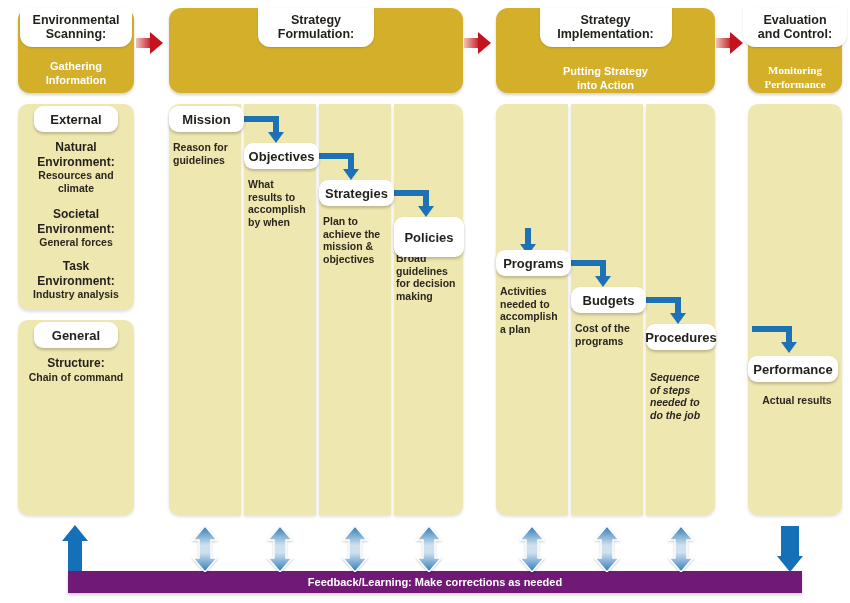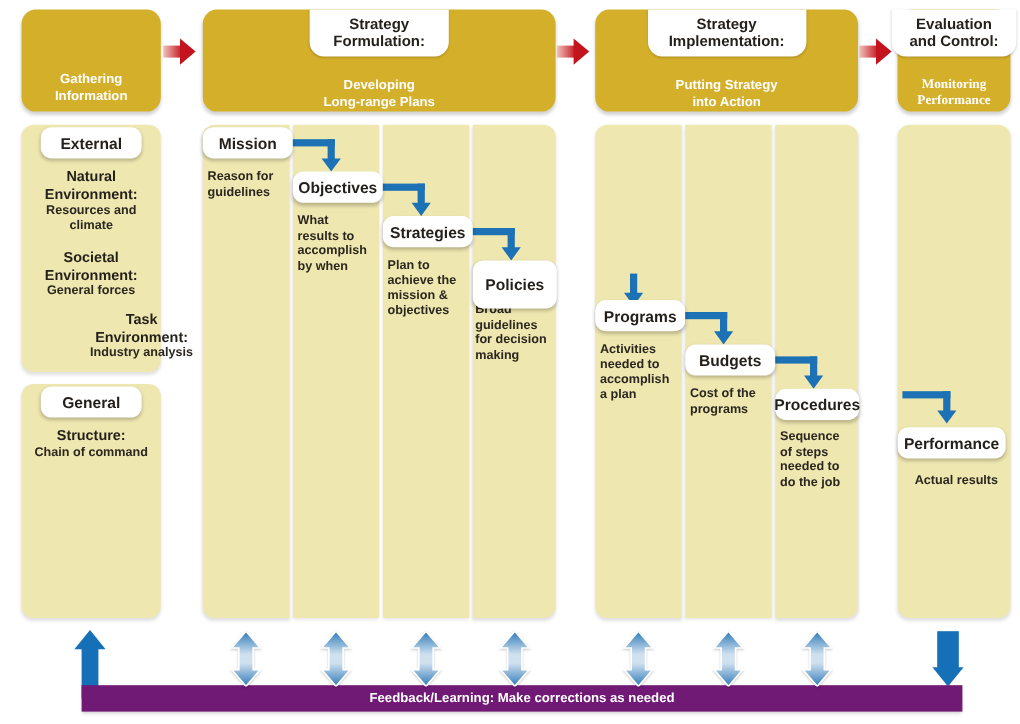--- a/index.html
+++ b/index.html
@@ -67,34 +67,34 @@
       border-left:13px solid transparent;border-right:13px solid transparent;
       border-bottom:16px solid #1570b8;}
   .fbtip.down{border-bottom:none;border-top:16px solid #1570b8;}
 </style>
 </head>
 <body>
 
 <div id="stage">
 
   <div class="phase-head" style="left:18px;top:8px;width:116px;height:85px;">
+    <div class="head-tab" style="width: 92px; white-space: pre-line;">Environmental
+Scanning:</div>
     <div class="head-sub" style="top: 52px; white-space: pre-line;">Gathering
 Information</div>
   </div>
 
   <div class="red-arrow" style="left:136px;top:32px;width:30px;">
     <div class="shaft"></div>
       <div class="tip"></div>
   </div>
 
   <div class="phase-head" style="left:169px;top:8px;width:294px;height:85px;">
     <div class="head-tab" style="width: 96px; white-space: pre-line;">Strategy
 Formulation:</div>
-    <div class="head-sub" style="top: 57px; white-space: pre-line;">Developing
-Long-range Plans</div>
   </div>
 
   <div class="red-arrow" style="left:464px;top:32px;width:30px;">
     <div class="shaft"></div>
       <div class="tip"></div>
   </div>
 
   <div class="phase-head" style="left:496px;top:8px;width:219px;height:85px;">
     <div class="head-tab" style="width: 112px; white-space: pre-line;">Strategy
 Implementation:</div>
@@ -121,21 +121,21 @@
     <div class="hd" style="white-space: pre-line;">Natural
 Environment:</div>
     <div class="bd" style="white-space: pre-line;">Resources and
 climate</div>
   </div>
   <div class="ctext" style="left:18px;top:207px;width:116px;">
     <div class="hd" style="white-space: pre-line;">Societal
 Environment:</div>
     <div class="bd">General forces</div>
   </div>
-  <div class="ctext" style="left:18px;top:259px;width:116px;padding-left:42px;">
+  <div class="ctext" style="left:18px;top:259px;width:116px;">
     <div class="hd" style="white-space: pre-line;">Task
 Environment:</div>
     <div class="bd">Industry analysis</div>
   </div>
 
   <div class="panel r-all" style="left:18px;top:320px;width:116px;height:195px;"></div>
   <div class="chip" style="left:34px;top:322px;width:84px;height:26px;">General</div>
 
   <div class="ctext" style="left:16px;top:356px;width:120px;">
     <div class="hd">Structure:</div>
@@ -212,21 +212,21 @@
   <div class="desc" style="left: 575px; top: 322px; width: 72px; white-space: pre-line;">Cost of the
 programs</div>
 
   <div class="elbow" style="left:645px;top:297px;width:42px;height:34px;">
     <div class="h" style="width:36px;"></div>
     <div class="v" style="left:30px;height:18px;"></div>
     <div class="tip" style="left:25px;top:16px;"></div>
   </div>
 
   <div class="chip" style="left:646px;top:324px;width:70px;height:26px;">Procedures</div>
-  <div class="desc" style="left: 650px; top: 358px; width: 72px; white-space: pre-line;">Sequence
+  <div class="desc" style="left: 650px; top: 371px; width: 72px; white-space: pre-line; font-style: italic;">Sequence
 of steps
 needed to
 do the job</div>
 
   <div class="panel r-all" style="left:748px;top:104px;width:94px;height:411px;"></div>
 
   <div class="elbow" style="left:752px;top:326px;width:46px;height:34px;">
     <div class="h" style="width:40px;"></div>
     <div class="v" style="left:34px;height:18px;"></div>
     <div class="tip" style="left:29px;top:16px;"></div>

